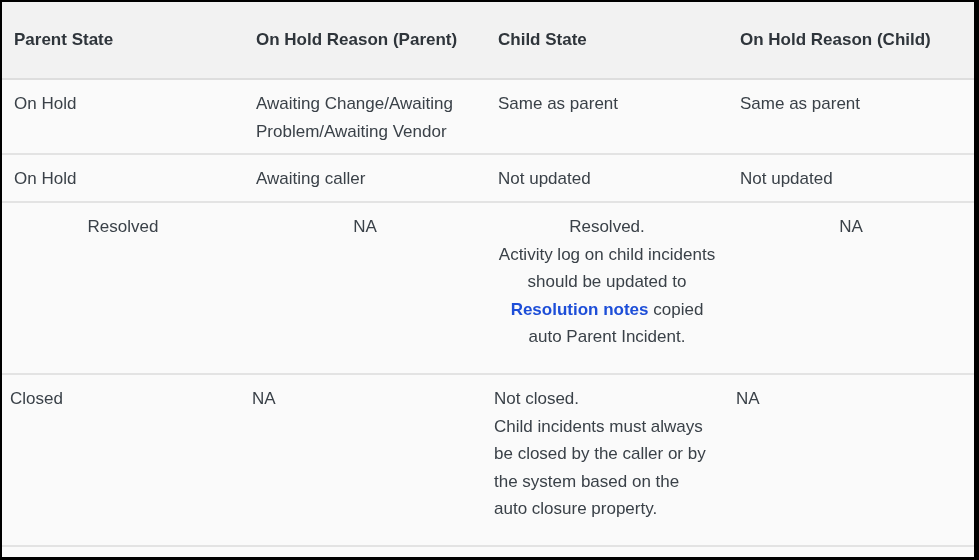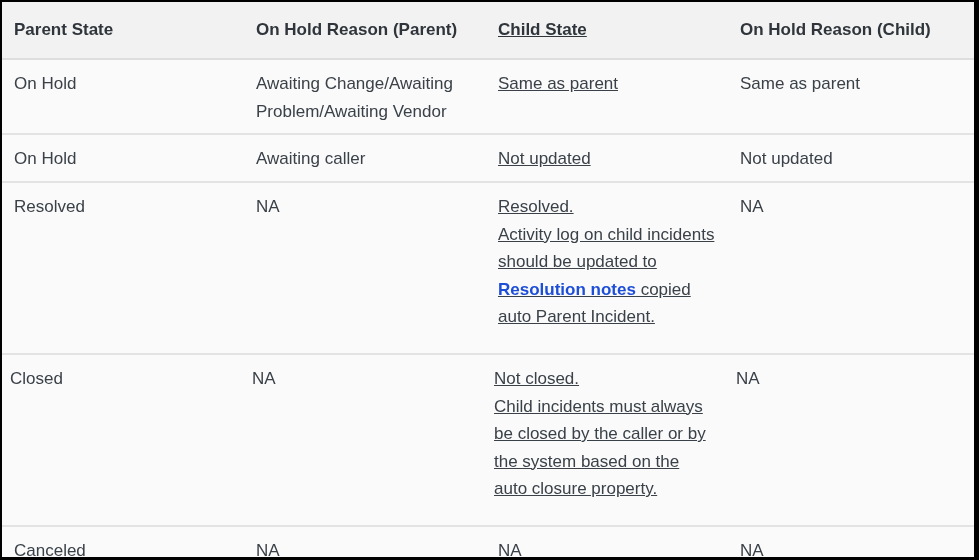--- a/index.html
+++ b/index.html
@@ -1,27 +1,27 @@
 <!DOCTYPE html>
 <html><head>
 <meta charset="utf-8">
 <style>
   html,body{margin:0;padding:0;}
   body{width:979px;height:560px;background:#000;overflow:hidden;}
   .frame{position:absolute;left:2px;top:2px;width:972px;height:555px;background:#fafafa;overflow:hidden;}
   table{border-collapse:collapse;width:100%;font-family:"Liberation Sans","DejaVu Sans",sans-serif;font-size:17px;color:#3a4148;}
   thead tr{background:#f2f2f2;}
-  th{font-weight:bold;color:#2f353b;text-align:left;padding:4px 12px;height:48px;border-bottom:2px solid #dedede;vertical-align:middle;}
+  th{font-weight:bold;color:#2f353b;text-align:left;padding:14px 12px;height:48px;border-bottom:2px solid #dedede;vertical-align:middle;}
   td{text-align:left;vertical-align:top;padding:10px 12px 0 12px;line-height:27.5px;border-bottom:2px solid #e3e3e3;margin-top:32px;}
   td.c0,th.c0{width:218px;}
   td.c1,th.c1{width:218px;}
-  td.c2,th.c2{width:218px;text-decoration:underline;}
+  td.c2,th.c2{width:218px;}
   tr.r0 td{height:63px;}
   tr.r1 td{height:36px;}
-  tr.r2 td{height:160px;}
+  tr.r2 td{height:160px;text-align:center;}
   tr.r3 td{height:160px;padding-left:8px;}
   tr.r4 td{height:40px;border-bottom:none;}
   td .line{display:block;}
   b{color:#1d4ed8;}
 </style>
 </head>
 <body>
 
 <div class="frame">
 <table>

